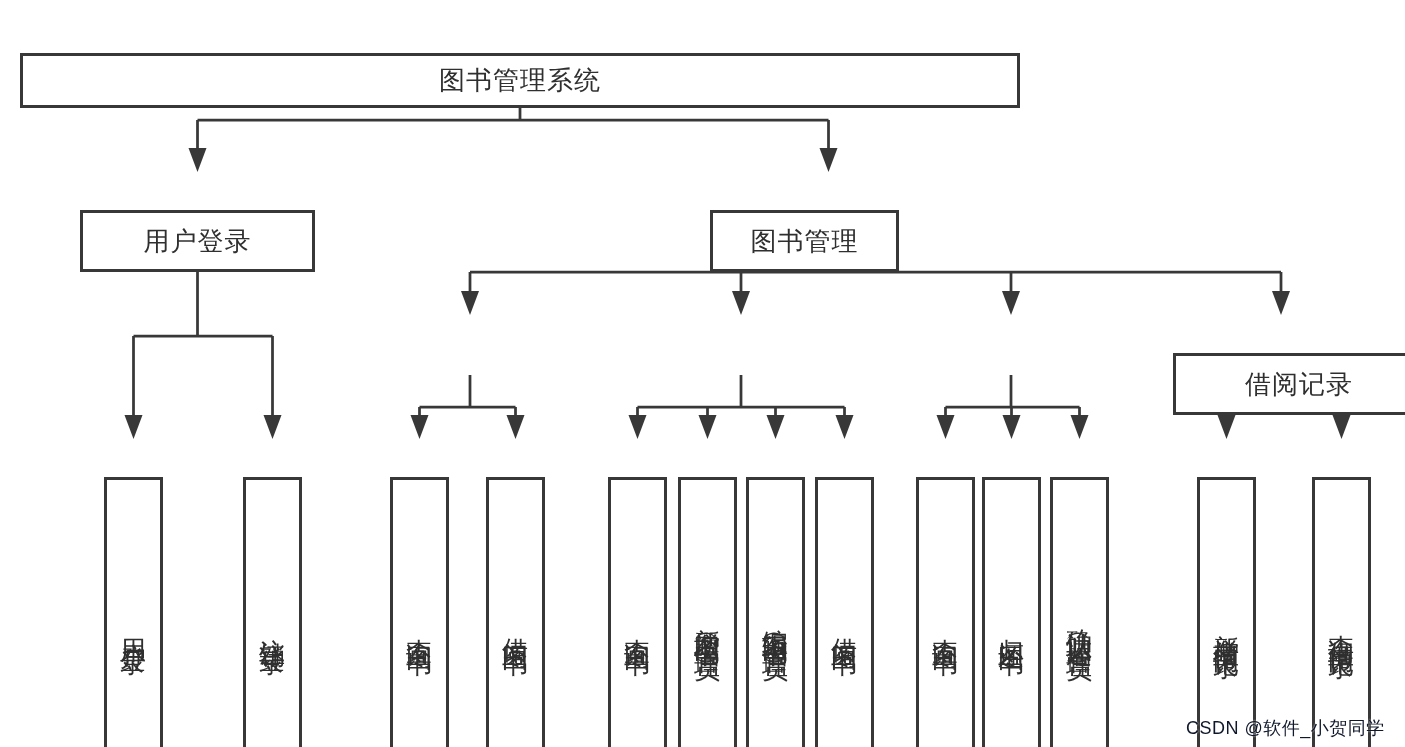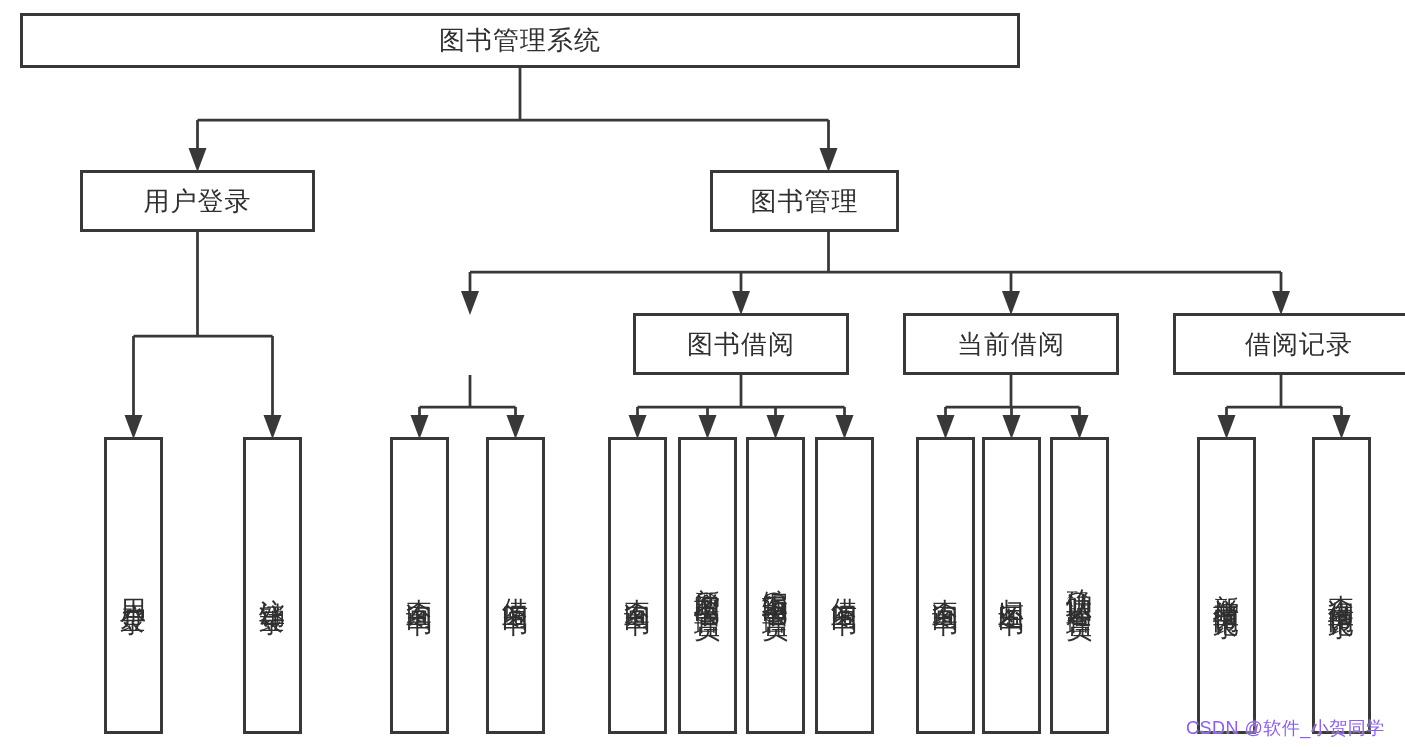--- a/index.html
+++ b/index.html
@@ -21,34 +21,35 @@
     position: absolute;
     box-sizing: border-box;
     border: 3px solid #383838;
     background: #ffffff;
     display: flex;
     align-items: center;
     justify-content: center;
     font-size: 26px;
     letter-spacing: 1px;
     white-space: nowrap;
+    margin-top: 40px;
   }
   .leaf span {
     writing-mode: vertical-rl;
     text-orientation: mixed;
     letter-spacing: 4px;
     line-height: 1;
     white-space: nowrap;
   }
   .watermark {
     position: absolute;
     left: 1186px;
     top: 716px;
     font-size: 18px;
-    color: #8b5cf6;
+    color: #0f172a;
     letter-spacing: 0.5px;
     white-space: nowrap;
     text-shadow: 0 0 2px #ffffff;
   }
 </style>
 </head>
 <body>
 
 <div class="canvas">
 
@@ -93,22 +94,20 @@
       <polygon points="1217.5,415 1235.5,415 1226.5,439"></polygon>
       <polygon points="1332.5,415 1350.5,415 1341.5,439"></polygon>
     </g>
   </svg>
 
   <div class="node" style="left:20px; top:13px; width:1000px; height:55px;">图书管理系统</div>
 
   <div class="node" style="left:80px; top:170px; width:235px; height:62px;">用户登录</div>
   <div class="node" style="left:710px; top:170px; width:189px; height:62px;">图书管理</div>
 
-  <div class="node" style="left:633px; top:313px; width:216px; height:62px;">图书借阅</div>
-  <div class="node" style="left:903px; top:313px; width:216px; height:62px;">当前借阅</div>
   <div class="node" style="left:1173px; top:313px; width:252px; height:62px;">借阅记录</div>
 
   <div class="node leaf" style="left:104px; top:437px; width:59px; height:297px;">
     <span>用户登录</span>
   </div>
   <div class="node leaf" style="left:243px; top:437px; width:59px; height:297px;">
     <span>注销登录</span>
   </div>
 
   <div class="node leaf" style="left:390px; top:437px; width:59px; height:297px;">

